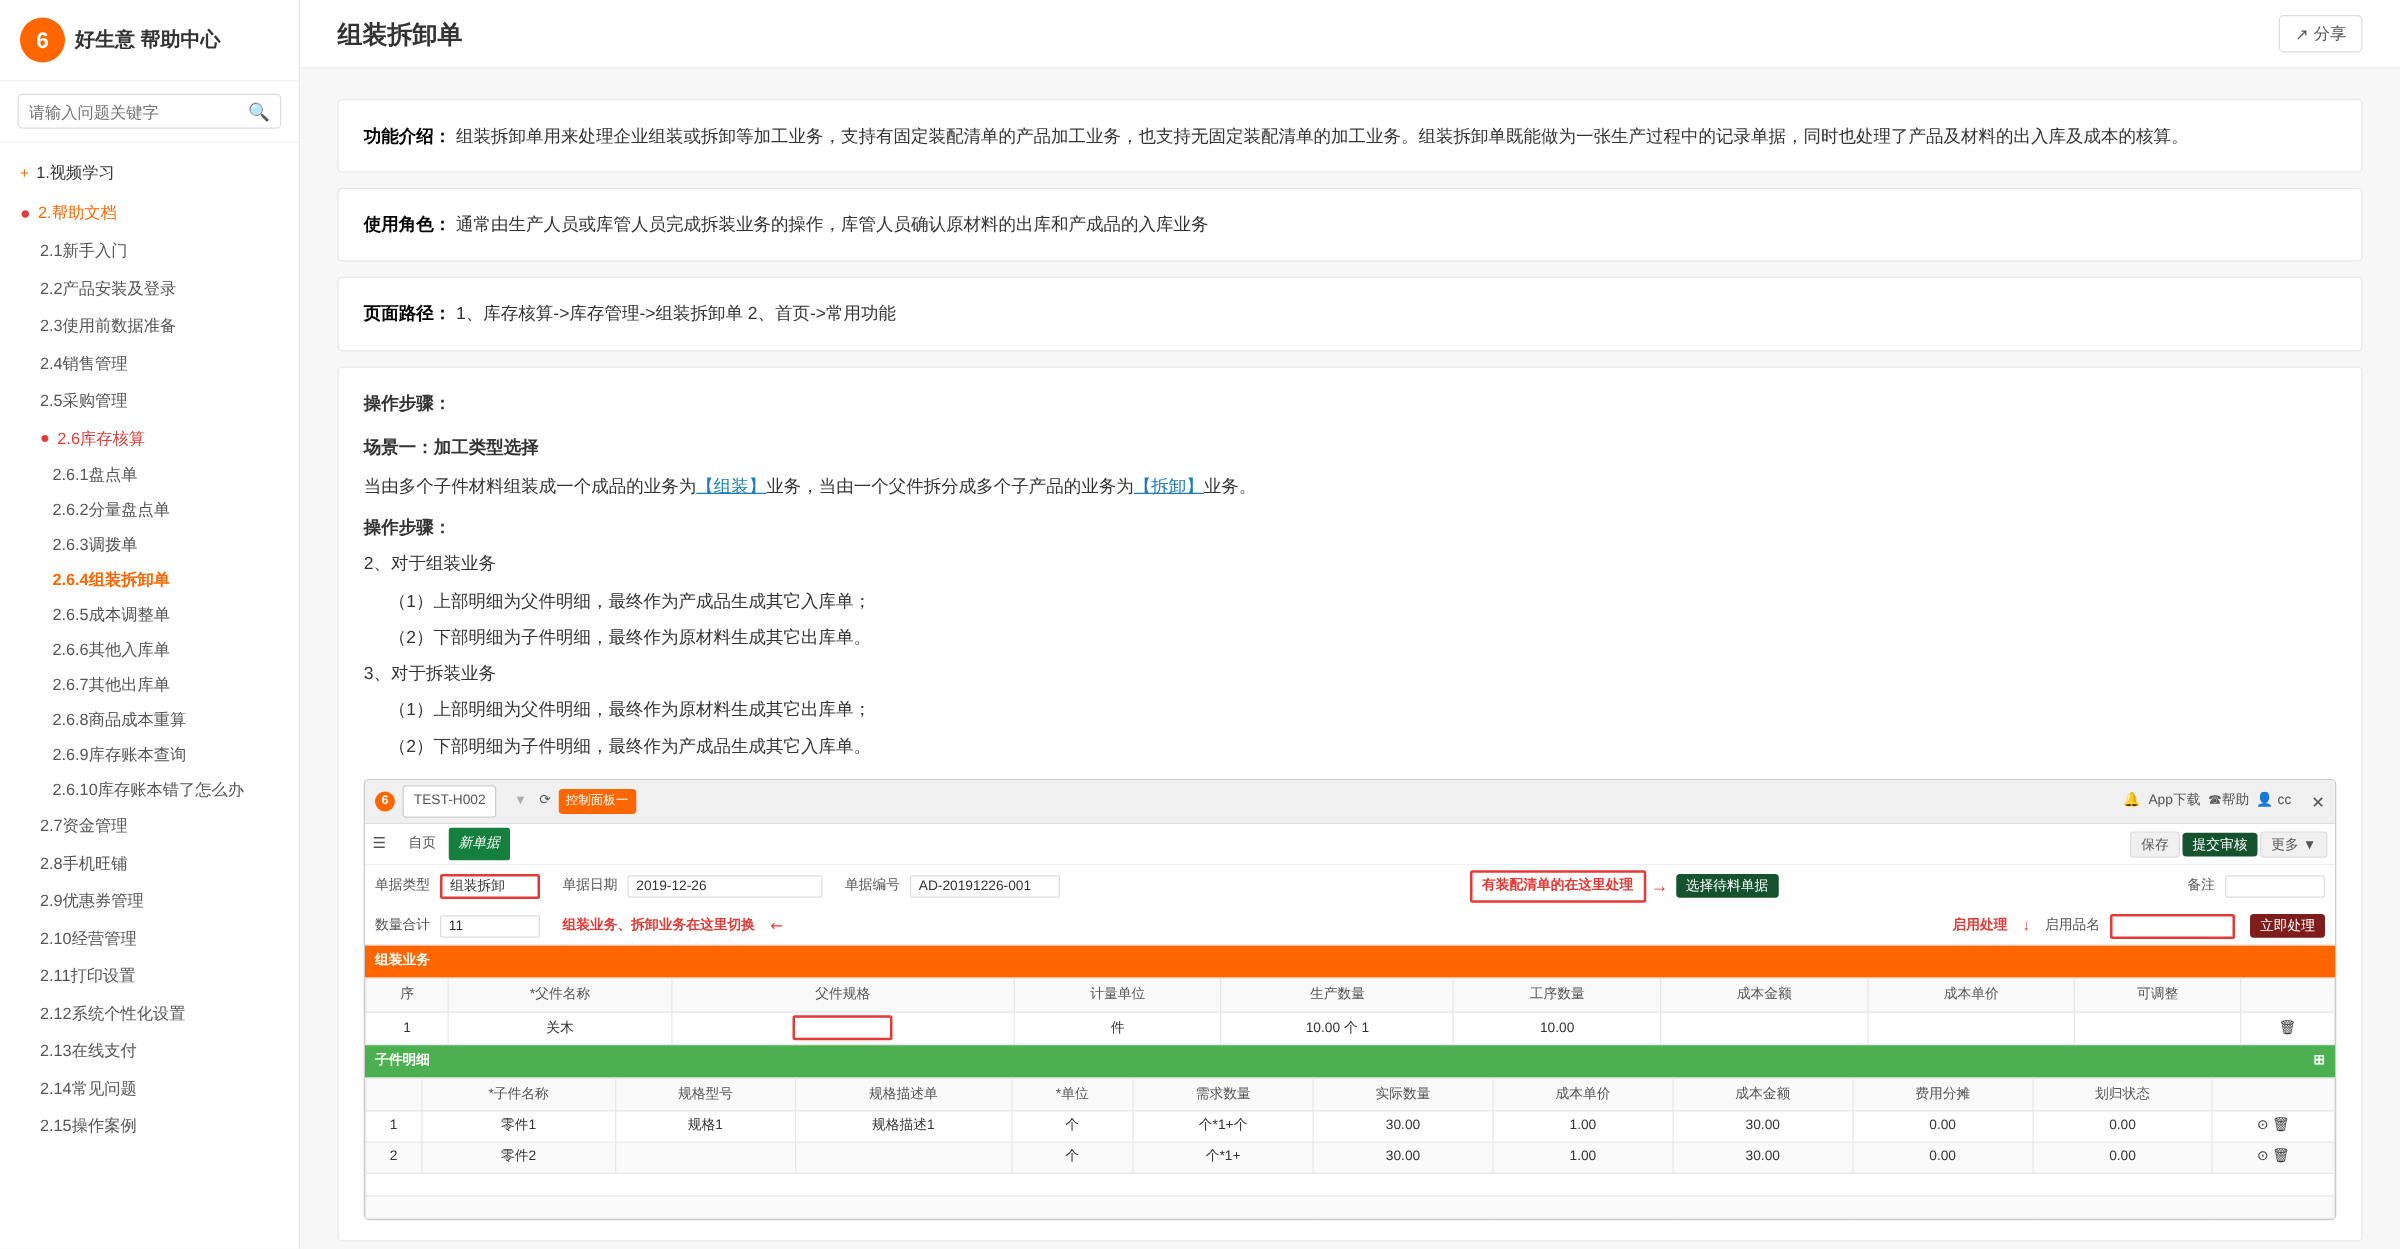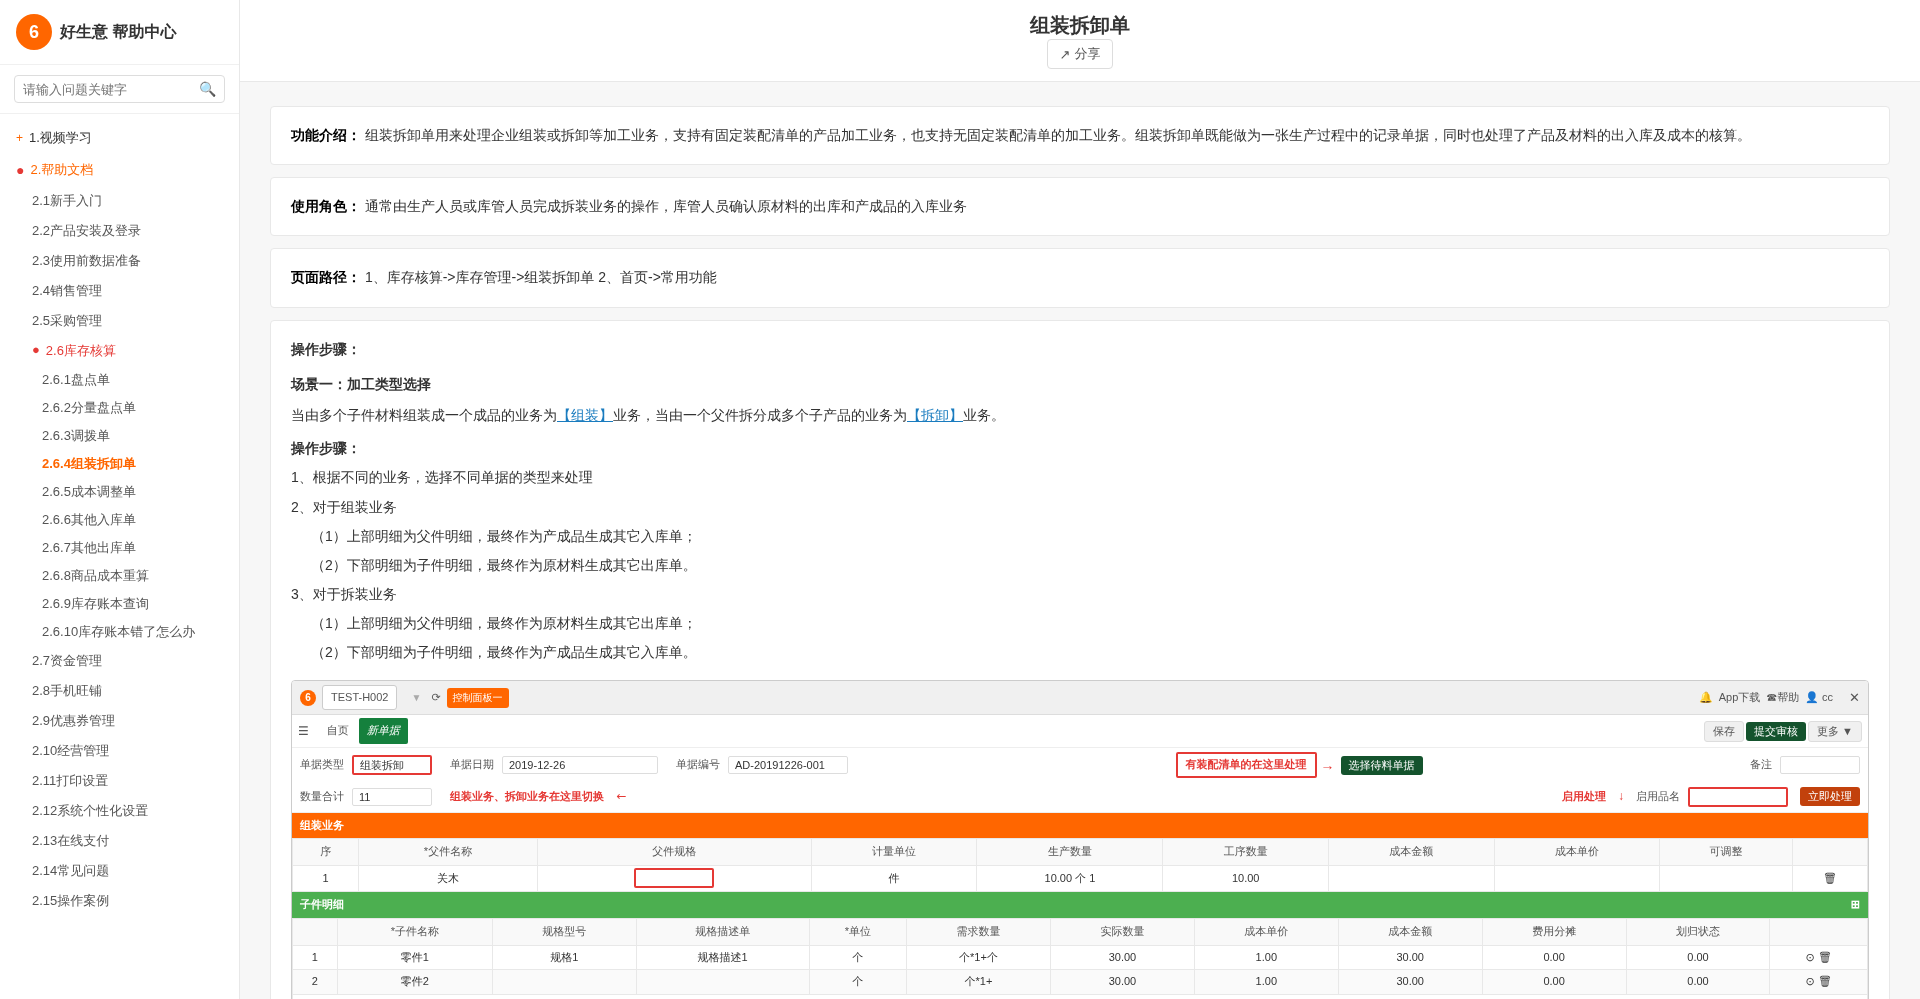--- a/index.html
+++ b/index.html
@@ -63,21 +63,21 @@
       padding: 5px 16px 5px 42px; font-size: 13px; color: #555; cursor: pointer;
     }
     .nav-sub-sub-item.active { color: #f60; font-weight: bold; }
 
     
     #main {
       flex: 1; display: flex; flex-direction: column; overflow: hidden;
     }
     #top-bar {
       background: #fff; border-bottom: 1px solid #e8e8e8;
-      padding: 12px 30px; display: flex; align-items: center; justify-content: space-between; flex-direction: column;
+      padding: 12px 30px; display: flex; align-items: center; justify-content: space-between;
     }
     #page-title { font-size: 20px; font-weight: bold; color: #333; }
     #share-btn {
       display: flex; align-items: center; gap: 4px;
       border: 1px solid #ddd; border-radius: 4px; padding: 5px 12px;
       cursor: pointer; font-size: 13px; color: #555; background: #fff;
     }
     #content-area {
       flex: 1; overflow-y: auto; padding: 24px 30px; background: #f7f7f7;
     }
@@ -105,21 +105,21 @@
     .ss-url-bar { background: #fff; border: 1px solid #ccc; border-radius: 3px; padding: 2px 8px; font-size: 11px; color: #555; flex: 0 0 auto; }
     .ss-tag { background: #f60; color: #fff; padding: 1px 6px; border-radius: 3px; font-size: 10px; }
     .ss-icons { margin-left: auto; display:flex; gap:6px; font-size:11px; color:#555; align-items:center;}
 
     .ss-nav {
       background: #fff; display:flex; align-items:center; gap:2px; padding: 3px 6px;
       border-bottom: 1px solid #eee; font-size: 11px;
     }
     .ss-nav-item { padding: 3px 8px; cursor:pointer; color:#555; border-radius:2px; }
     .ss-nav-item.active { background:#f60; color:#fff; }
-    .ss-btn-green { background: #c2410c; color: #fff; padding: 2px 8px; border-radius: 3px; font-size: 11px; border:none; }
+    .ss-btn-green { background: #7f1d1d; color: #fff; padding: 2px 8px; border-radius: 3px; font-size: 11px; border:none; }
     .ss-btn-orange { background: #14532d; color: #fff; padding: 2px 8px; border-radius: 3px; font-size: 11px; border:none; }
     .ss-btn-gray { background: #f0f0f0; color: #555; padding: 2px 8px; border-radius: 3px; font-size: 11px; border: 1px solid #ddd; }
 
     .ss-form-row {
       display: flex; align-items: center; gap: 8px; padding: 4px 8px; font-size: 11px;
     }
     .ss-form-label { color: #555; white-space: nowrap; }
     .ss-form-input { border: 1px solid #ddd; border-radius: 2px; padding: 2px 6px; font-size: 11px; color: #333; min-width: 80px; }
     .ss-form-input-red { border: 2px solid #e53935; border-radius: 2px; padding: 2px 6px; font-size: 11px; color: #333; min-width: 80px; }
 
@@ -242,21 +242,20 @@
     </div>
 
     <div class="content-card">
       <div class="section-title">操作步骤：</div>
 
       <div class="step-title">场景一：加工类型选择</div>
       <p>
         当由多个子件材料组装成一个成品的业务为<span class="bracket-blue">【组装】</span>业务，当由一个父件拆分成多个子产品的业务为<span class="bracket-blue">【拆卸】</span>业务。
       </p>
       <p style="margin-top:8px;font-weight:bold;">操作步骤：</p>
-      <p>1、根据不同的业务，选择不同单据的类型来处理</p>
       <p>2、对于组装业务</p>
       <p class="indent1">（1）上部明细为父件明细，最终作为产成品生成其它入库单；</p>
       <p class="indent1">（2）下部明细为子件明细，最终作为原材料生成其它出库单。</p>
       <p>3、对于拆装业务</p>
       <p class="indent1">（1）上部明细为父件明细，最终作为原材料生成其它出库单；</p>
       <p class="indent1">（2）下部明细为子件明细，最终作为产成品生成其它入库单。</p>
 
       <div class="screenshot-container" style="margin-top:14px; position:relative;">
 
         <div class="ss-topbar">

